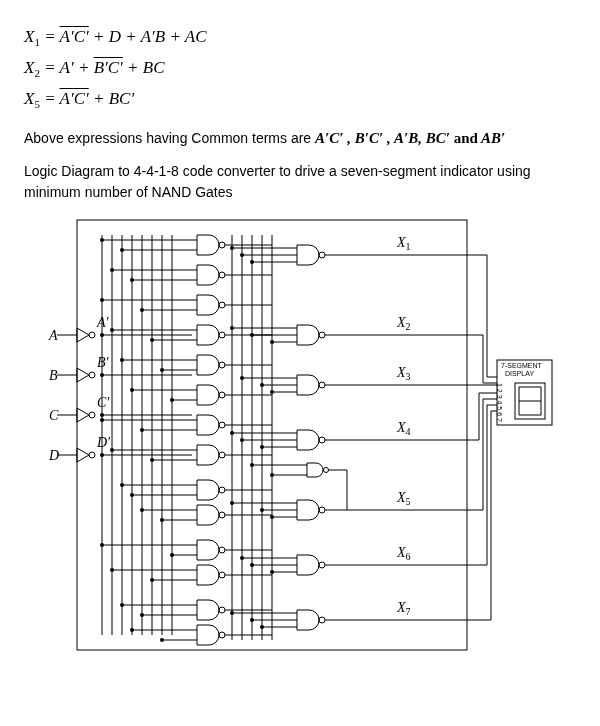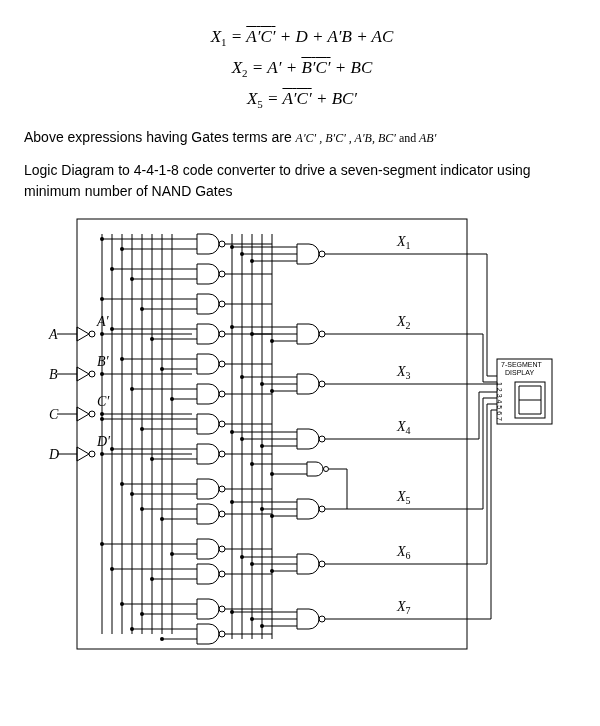--- a/index.html
+++ b/index.html
@@ -5,42 +5,42 @@
   body {
     margin: 0;
     padding: 20px 20px 20px 24px;
     font-family: "Times New Roman", serif;
     font-size: 15px;
     color: #000;
     background: #fff;
     width: 600px;
     box-sizing: border-box;
   }
-  .equations { margin-bottom: 14px; text-align: center; }
+  .equations { margin-bottom: 14px; }
   .eq-line {
     font-style: italic;
     font-size: 17px;
     margin: 4px 0;
     line-height: 1.5;
   }
   .eq-line .sub {
     font-size: 11px;
     vertical-align: sub;
     font-style: normal;
   }
   .p, .up { font-style: italic; }
   .bar { text-decoration: overline; }
   .note {
     font-family: Arial, Helvetica, sans-serif;
     font-size: 14px;
     margin: 12px 0;
     line-height: 1.5;
     font-style: normal;
   }
-  .note .mathpart { font-family: "Times New Roman", serif; font-style: italic; font-size: 12px; }
+  .note .mathpart { font-family: "Times New Roman", serif; font-style: italic; font-size: 15px; font-weight: bold; }
   .diagram-wrap {
     margin-top: 8px;
     text-align: center;
   }
   svg { display: inline-block; }
   .g-stroke { stroke:#000; stroke-width:1; fill:none; }
   .g-fill { fill:#000; }
   .txt { font-family:"Times New Roman",serif; font-style:italic; font-size:14px; }
   .txts { font-family:"Times New Roman",serif; font-style:normal; font-size:10px; }
   .tiny { font-family:Arial,sans-serif; font-size:7px; }
@@ -57,21 +57,21 @@
     <span><span>X</span><span class="sub">2</span></span>
     = <span><span class="p">A</span>′ + <span class="bar"><span class="p">B</span>′<span class="p">C</span>′</span> + <span class="p">BC</span></span>
   </div>
   <div class="eq-line">
     <span><span>X</span><span class="sub">5</span></span>
     = <span><span class="bar"><span class="p">A</span>′<span class="p">C</span>′</span> + <span class="p">BC</span>′</span>
   </div>
 </div>
 
 <div class="note">
-  <span>Above expressions having Gates terms are </span>
+  <span>Above expressions having Common terms are </span>
   <span class="mathpart"><span class="p">A</span>′<span class="p">C</span>′ , <span class="p">B</span>′<span class="p">C</span>′ , <span class="p">A</span>′<span class="p">B</span>, <span class="p">BC</span>′ <span style="font-style:normal">and</span> <span class="p">AB</span>′</span>
 </div>
 
 <div class="note">Logic Diagram to 4-4-1-8 code converter to drive a seven-segment indicator using minimum number of NAND Gates</div>
 
 <div class="diagram-wrap">
 <svg width="510" height="440" viewBox="0 0 510 440">
   <defs>
 
     <g id="inv">

